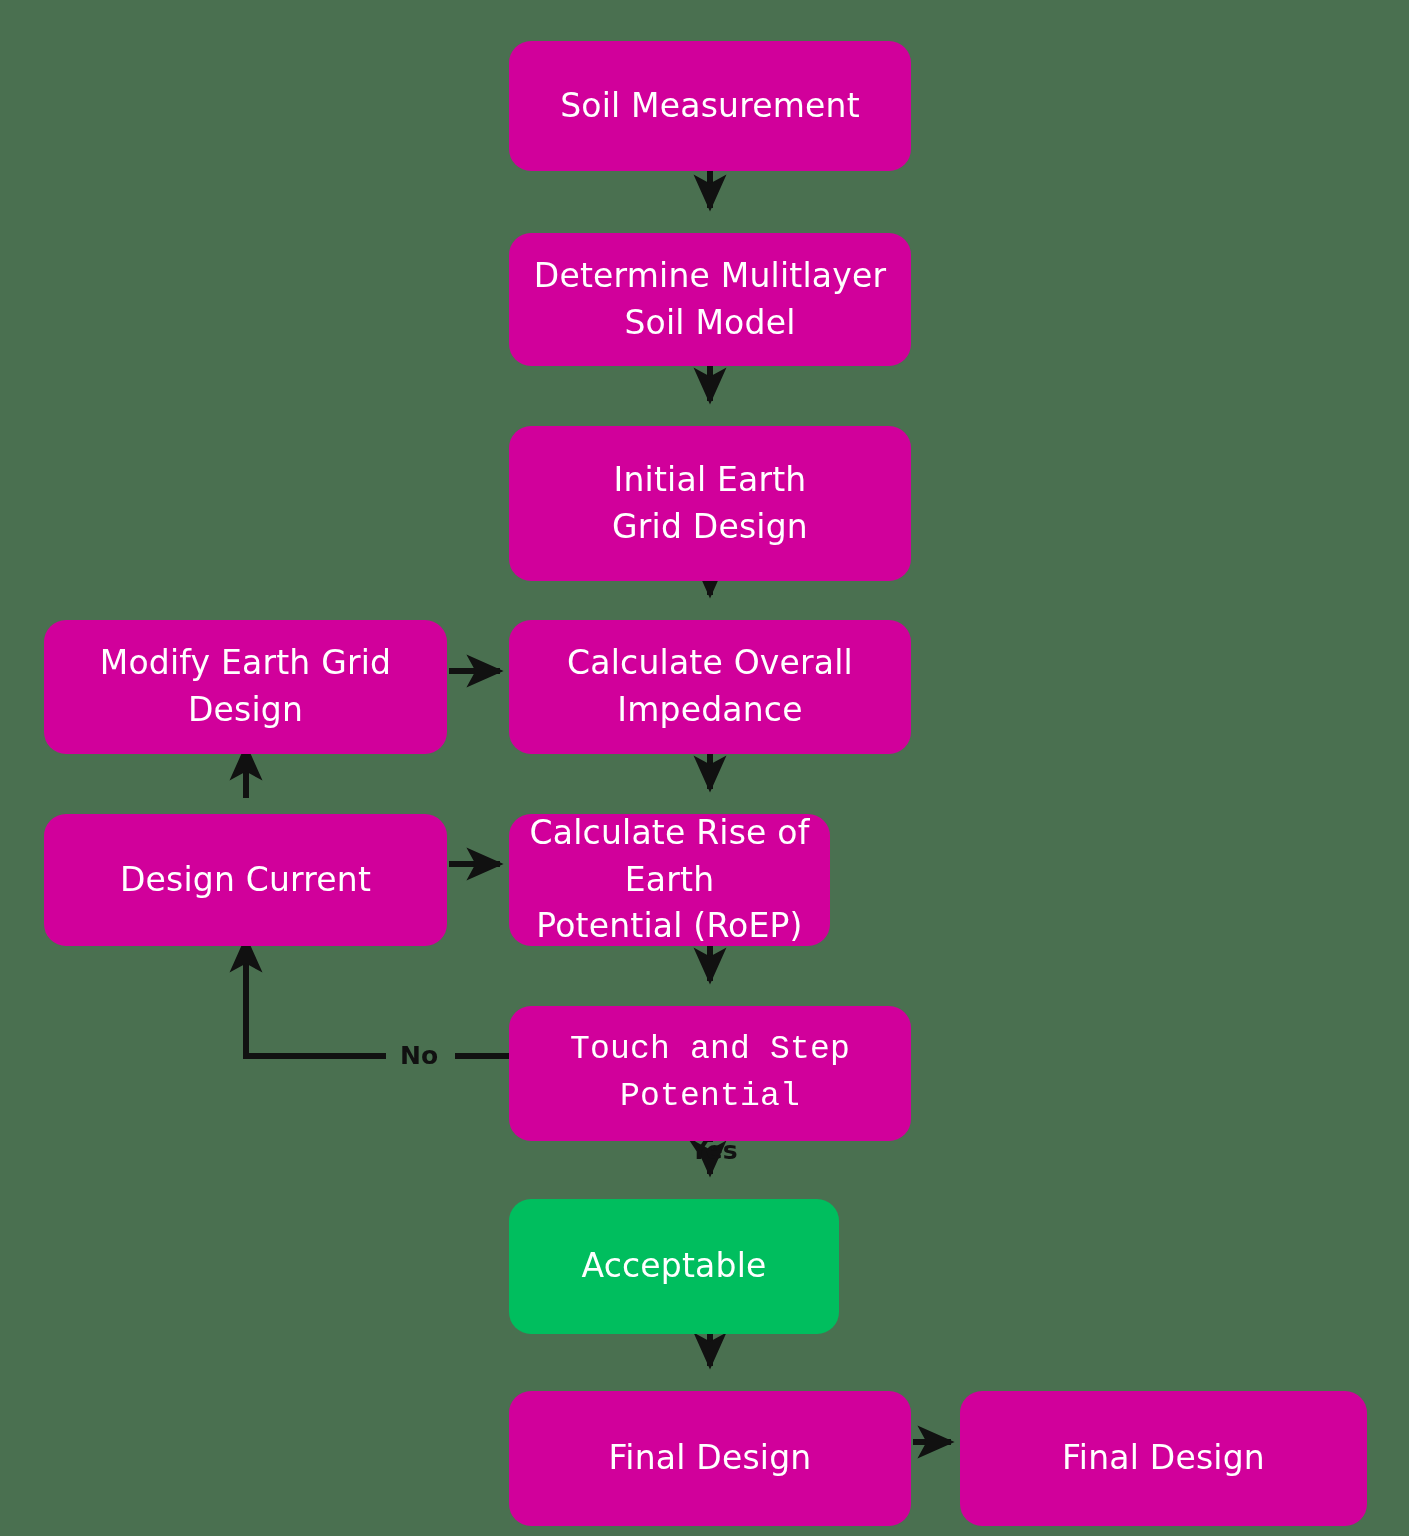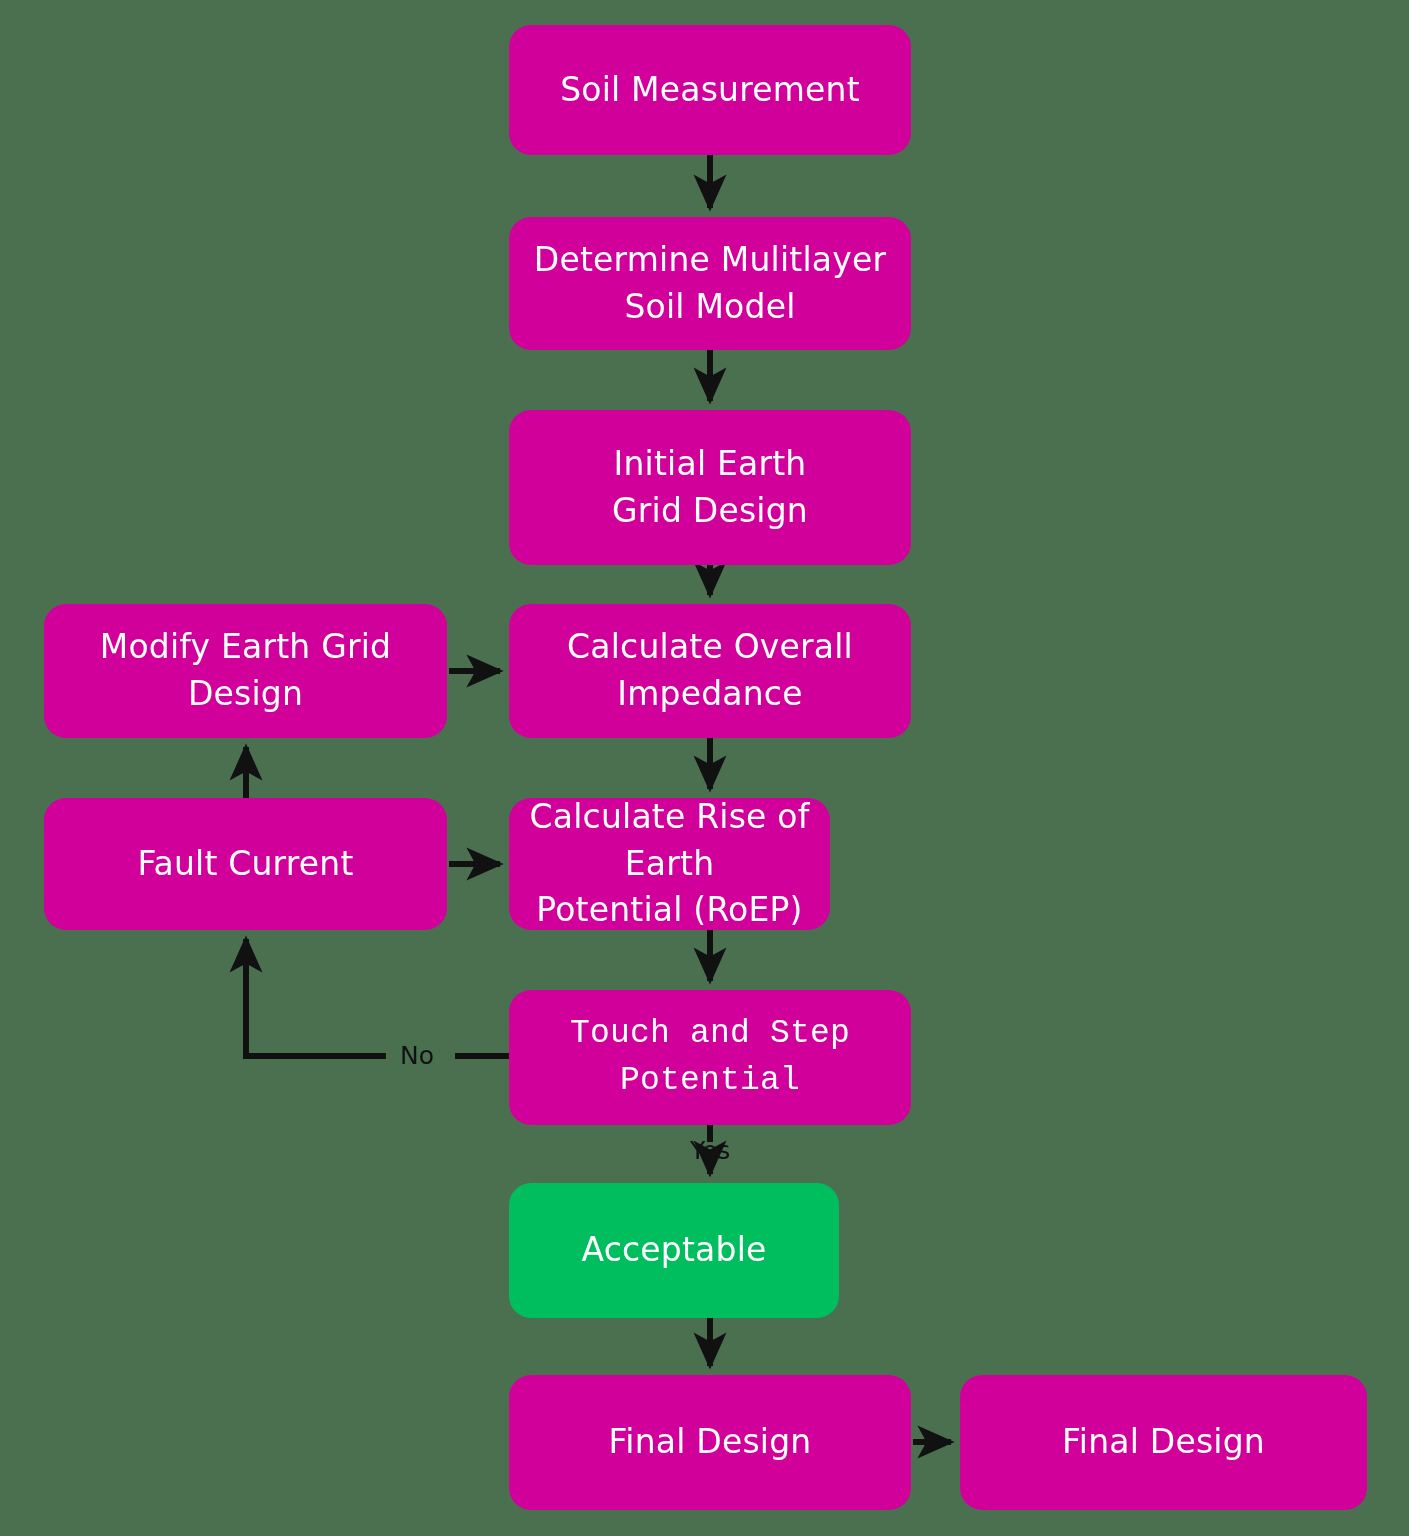--- a/index.html
+++ b/index.html
@@ -26,39 +26,40 @@
     align-items: center;
     justify-content: center;
     text-align: center;
     color: #ffffff;
     font-size: 33px;
     line-height: 1.42;
     font-weight: 400;
     letter-spacing: 0.2px;
     padding: 4px 14px;
     white-space: pre-line;
+    margin-top: 16px;
   }
   .node.magenta { background: #d1009b; }
   .node.green   { background: #00be5e; }
 
   .edge-svg {
     position: absolute;
     left: 0;
     top: 0;
     width: 1409px;
     height: 1536px;
     pointer-events: none;
     overflow: visible;
   }
   .edge-label {
     position: absolute;
     color: #111111;
     font-size: 25px;
     line-height: 1;
-    font-weight: 400;
+    font-weight: 700;
     background: transparent;
     white-space: nowrap;
   }
 </style>
 </head>
 <body>
 
 <div id="canvas">
 
   <svg class="edge-svg" viewBox="0 0 1409 1536">
@@ -116,21 +117,21 @@
     <span>Modify Earth Grid
 Design</span>
   </div>
 
   <div class="node magenta" style="left:509px; top:604px; width:402px; height:134px;">
     <span>Calculate Overall
 Impedance</span>
   </div>
 
   <div class="node magenta" style="left:44px; top:798px; width:403px; height:132px;">
-    <span>Fault Current</span>
+    <span>Design Current</span>
   </div>
 
   <div class="node magenta" style="left:509px; top:798px; width:321px; height:132px;">
     <span>Calculate Rise of Earth
 Potential (RoEP)</span>
   </div>
 
   <div class="node magenta" style="left:509px; top:990px; width:402px; height:135px;font-family:Liberation Mono, monospace;">
     <span>Touch and Step
 Potential</span>

